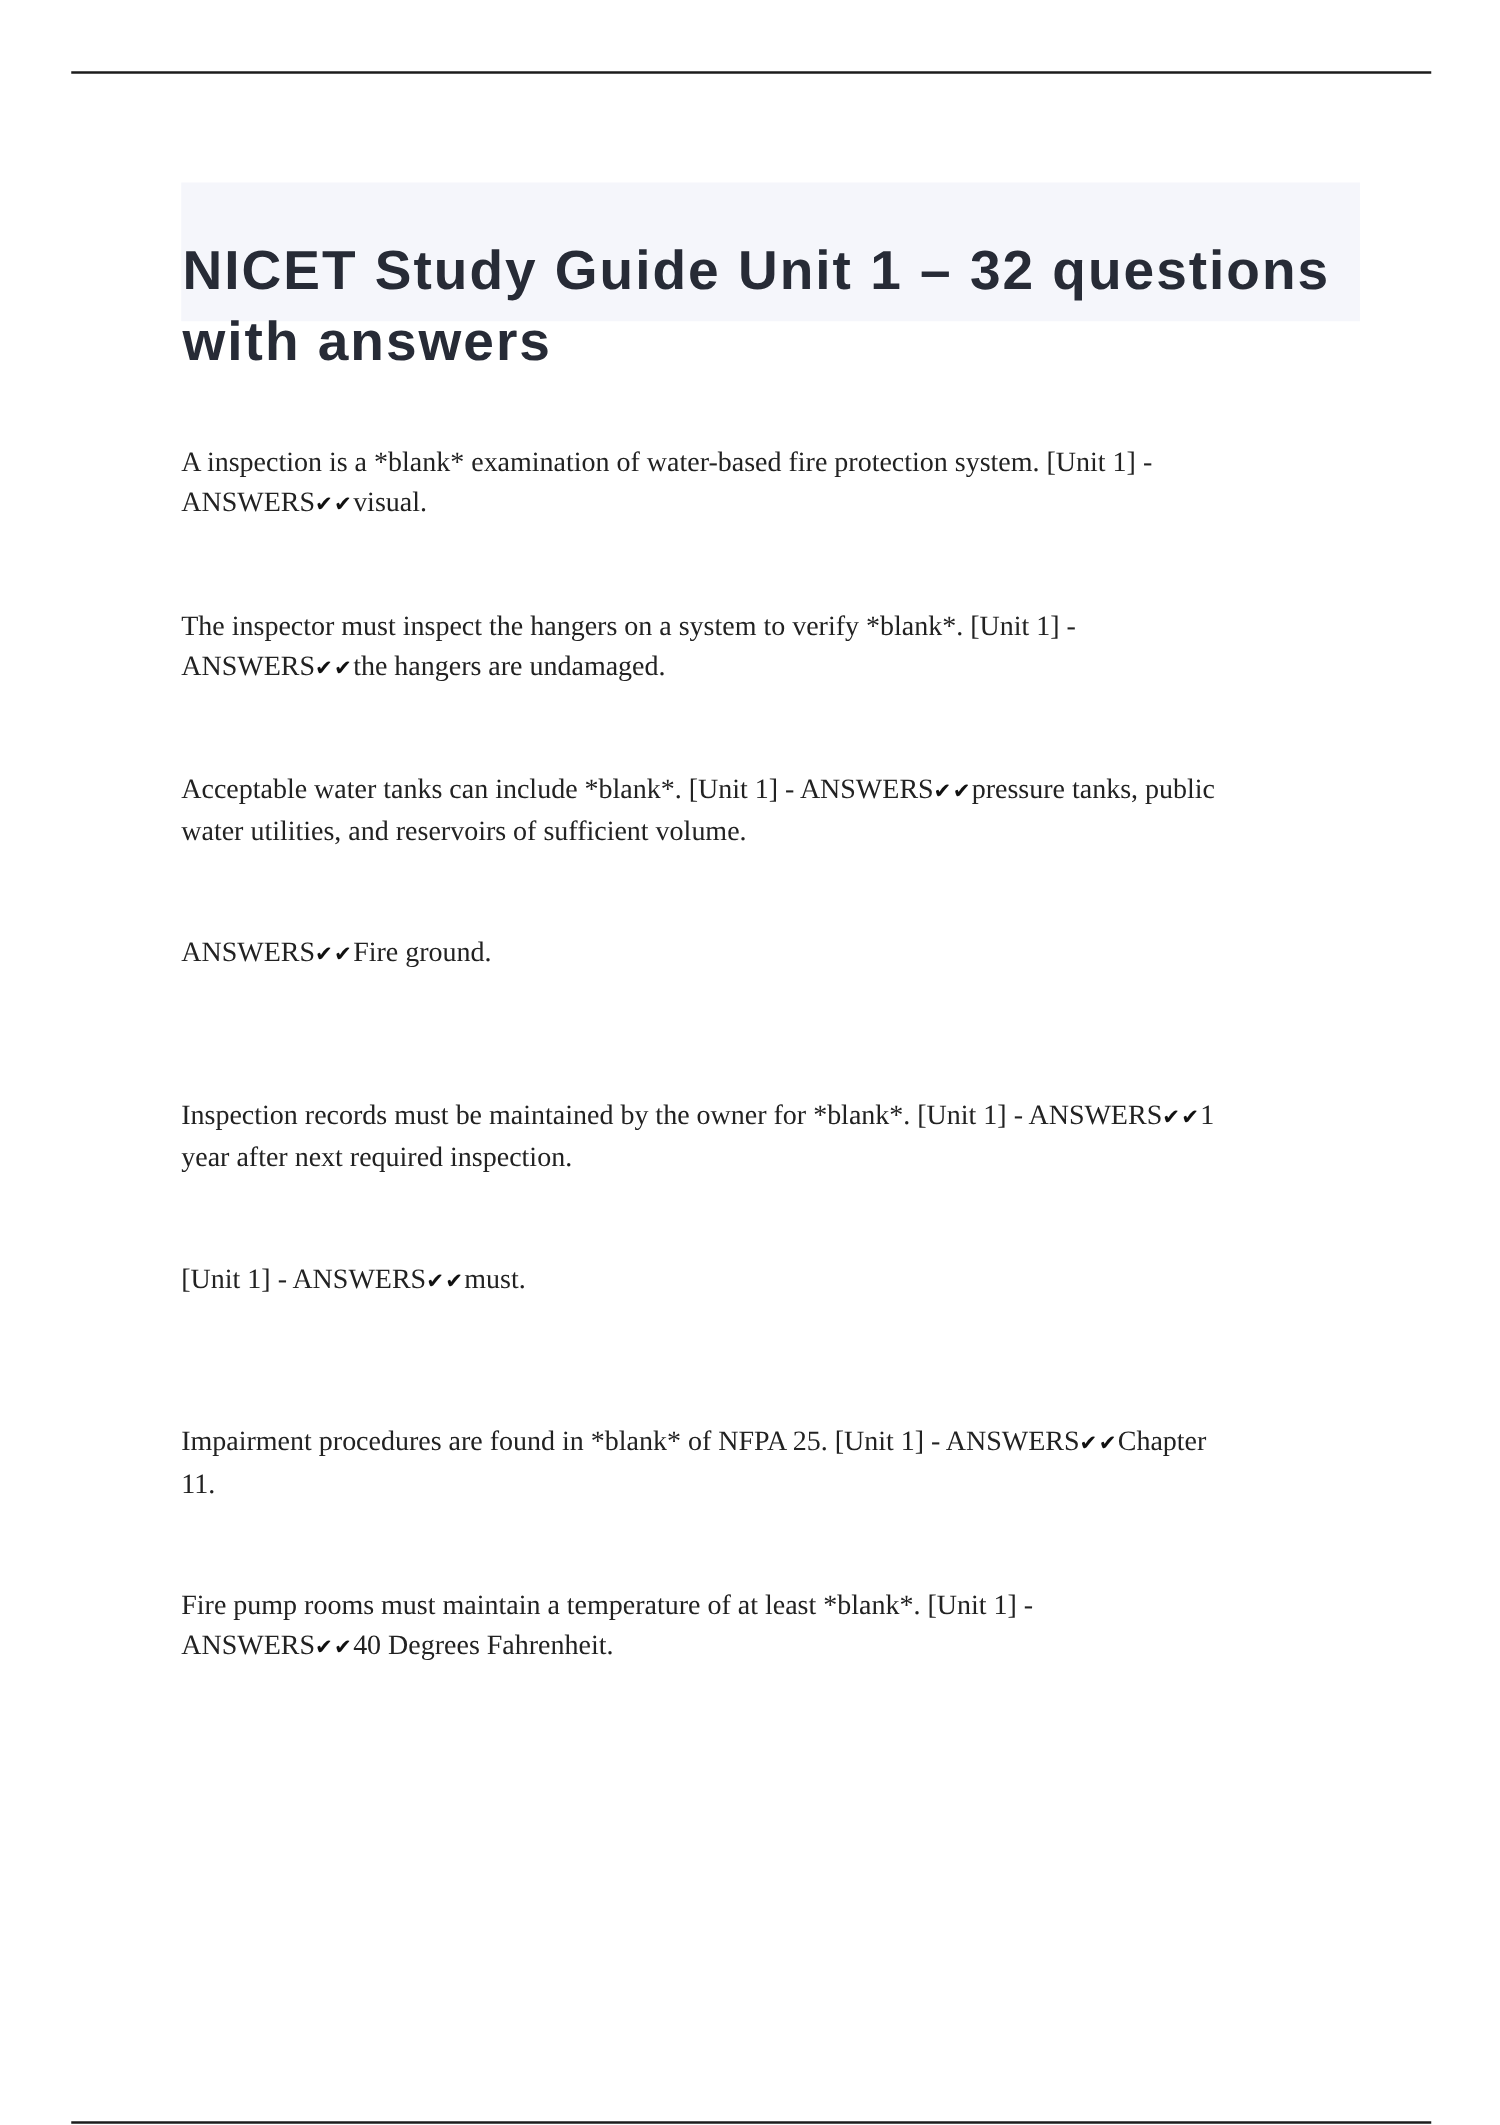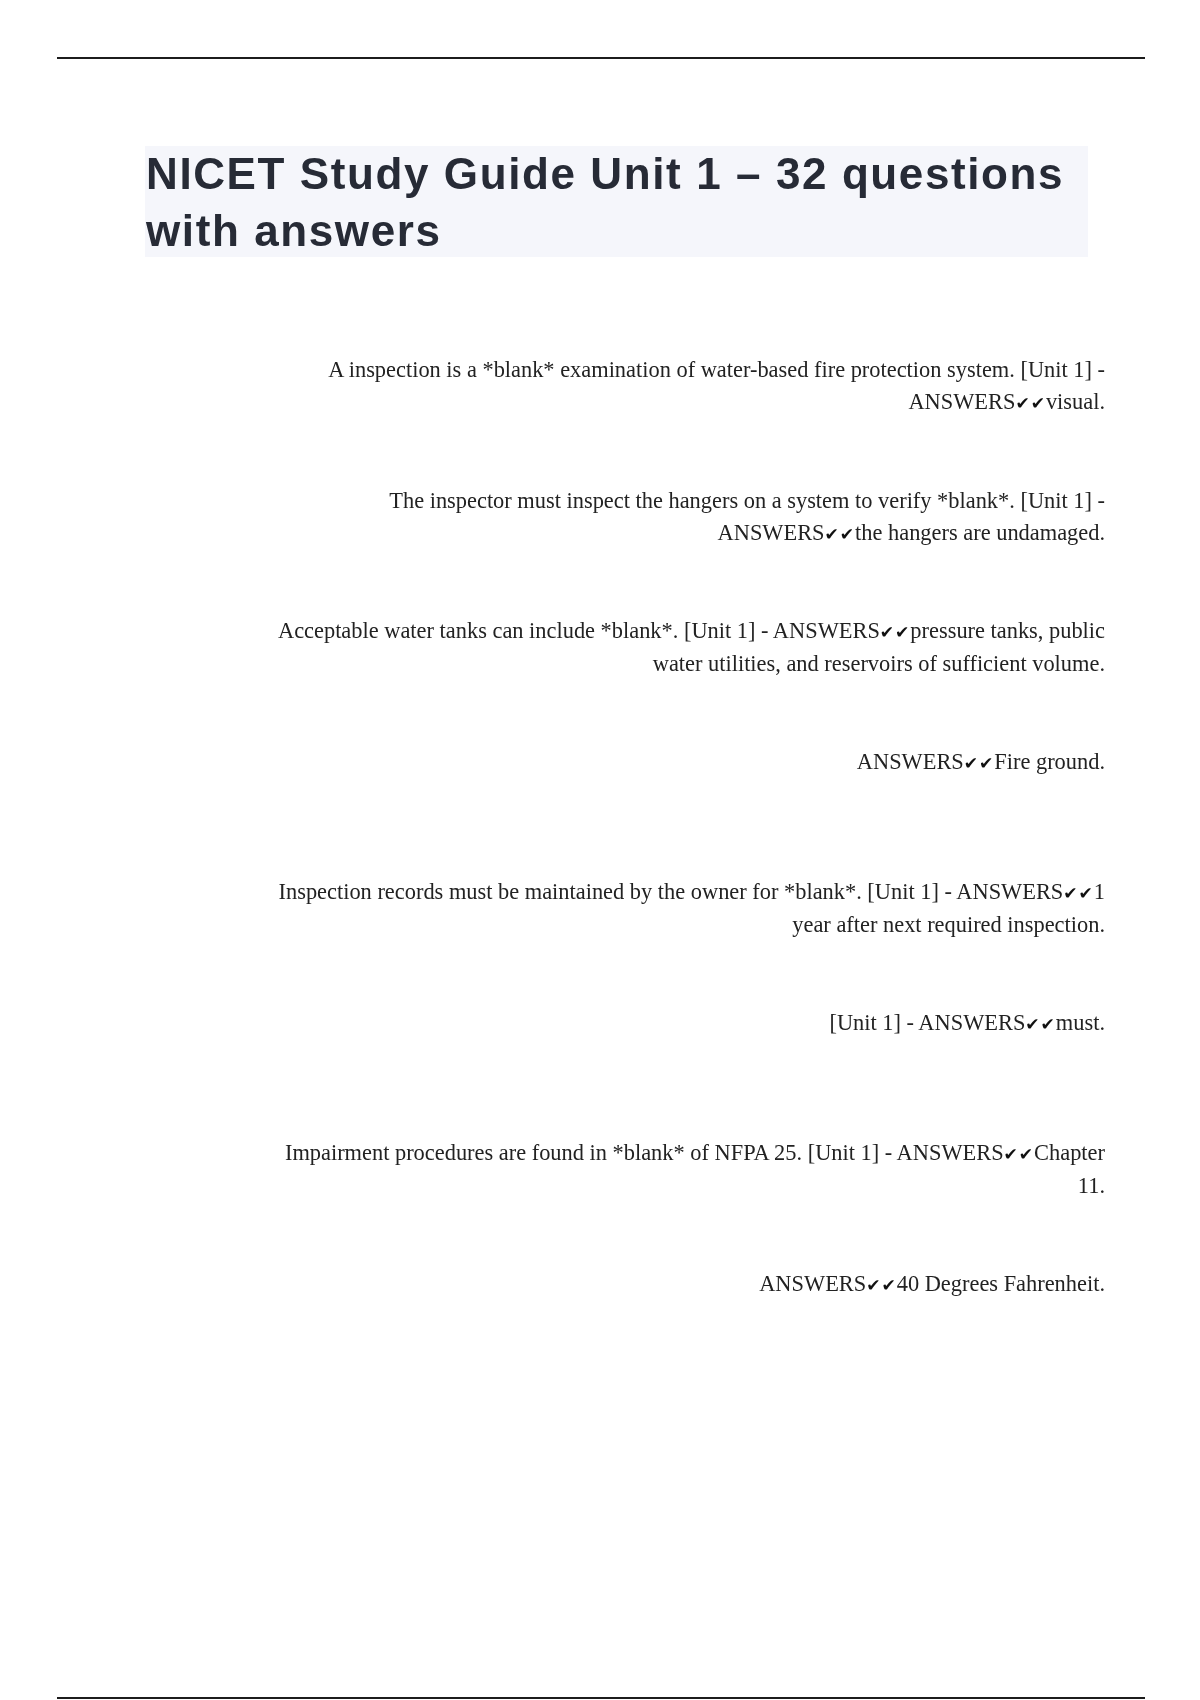--- a/index.html
+++ b/index.html
@@ -34,37 +34,37 @@
     .title-line {
       position: absolute;
       left: 1px;
       font-family: "Liberation Sans", sans-serif;
       font-weight: bold;
       font-size: 44px;
       letter-spacing: 1.6px;
       color: #272b36;
       white-space: nowrap;
       line-height: 50px;
+      margin-top: 43px;
     }
     .title-line.l1 { top: 3px; }
     .title-line.l2 { top: 60px; text-align: right; }
 
     .qa {
       position: absolute;
       left: 145px;
       width: 960px;
       font-family: "Liberation Serif", serif;
       font-size: 22.4px;
       line-height: 32px;
       color: #222222;
     }
     .qa .line {
       display: block;
       white-space: nowrap;
-      text-align: right;
     }
     .check {
       font-family: "DejaVu Sans", sans-serif;
       font-size: 17px;
       letter-spacing: 1px;
       color: #111;
     }
   </style>
 </head>
 <body>
@@ -103,16 +103,17 @@
 <div class="qa" style="top:1007px">
   <span class="line"><span>[Unit 1] - ANSWERS</span><span class="check">✔✔</span><span>must.</span></span>
 </div>
 
 <div class="qa" style="top:1137px">
   <span class="line"><span>Impairment procedures are found in *blank* of NFPA 25. [Unit 1] - ANSWERS</span><span class="check">✔✔</span><span>Chapter</span></span>
   <span class="line"><span>11.</span></span>
 </div>
 
 <div class="qa" style="top:1268px">
+  <span class="line"><span>Fire pump rooms must maintain a temperature of at least *blank*. [Unit 1] -</span></span>
   <span class="line"><span>ANSWERS</span><span class="check">✔✔</span><span>40 Degrees Fahrenheit.</span></span>
 </div>
 
 <div class="rule bottom"></div>
 
 </body></html>

